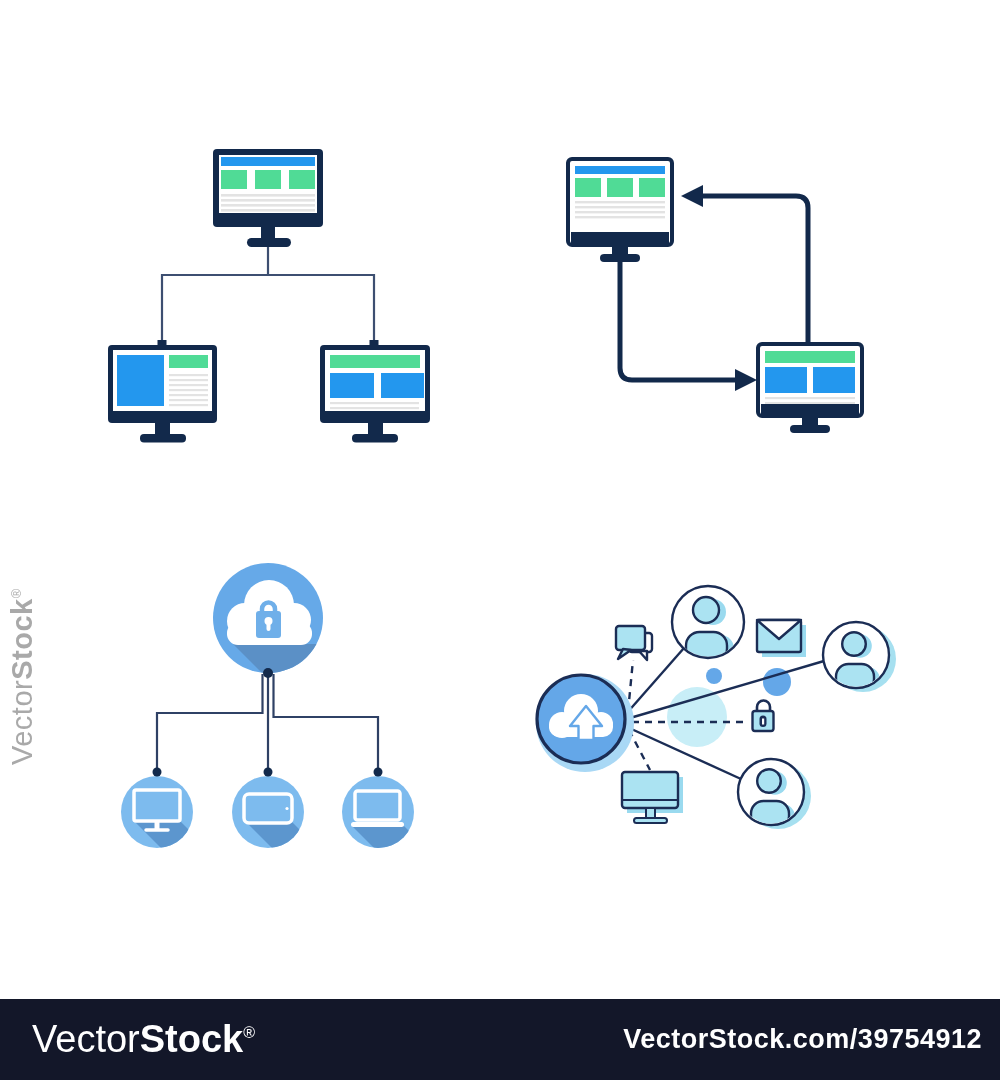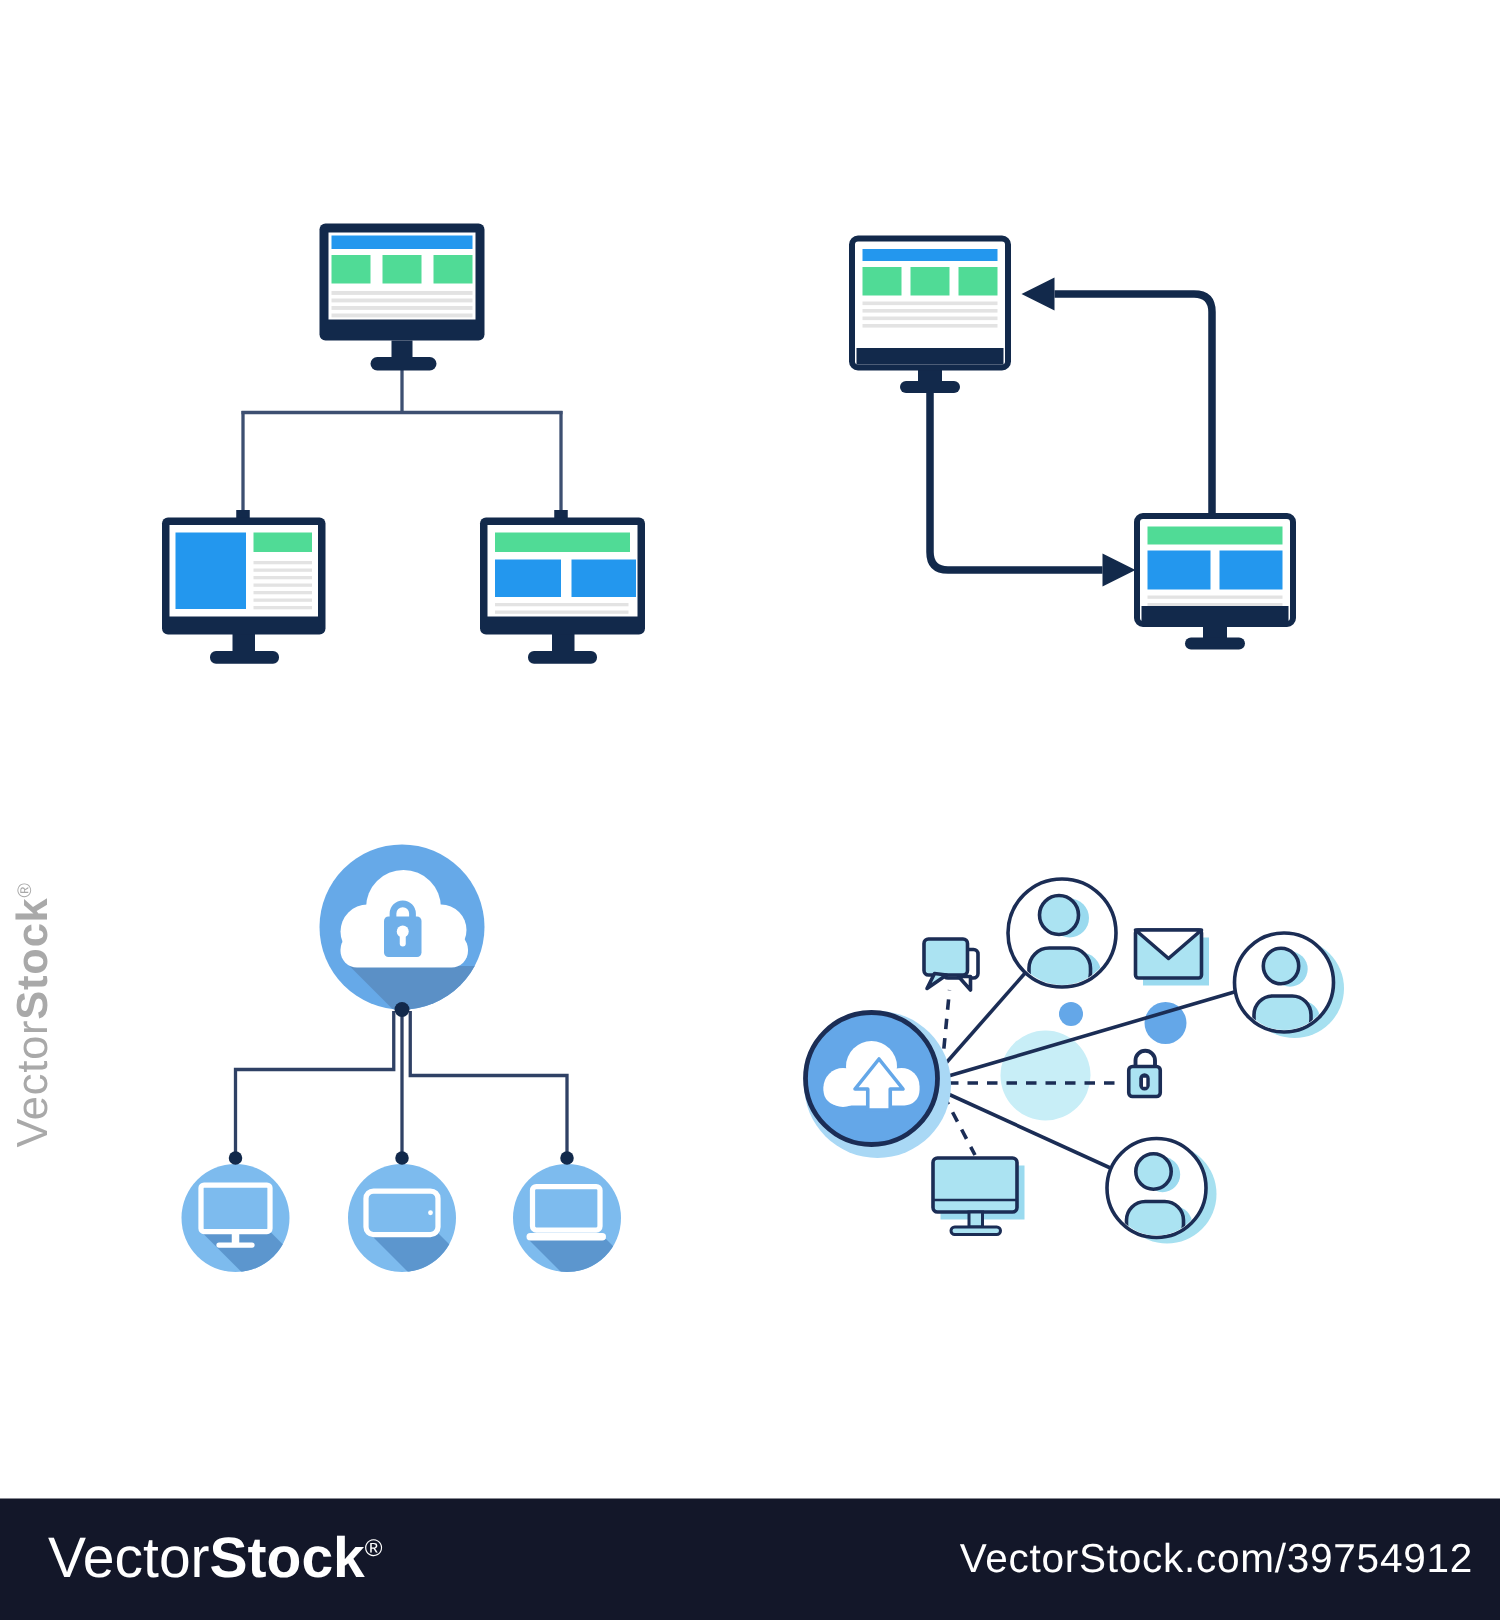--- a/index.html
+++ b/index.html
@@ -14,21 +14,21 @@
   #side-wm .bd{font-weight:700;}
   #side-wm sup{font-size:13px;font-weight:400;}
   
   #bar-wm{position:absolute;left:0;top:999px;width:1000px;height:81px;background:#131729;
           display:flex;align-items:center;justify-content:space-between;
           padding:0 18px 0 32px;box-sizing:border-box;color:#ffffff;}
   #bar-brand{font-size:38px;}
   #bar-brand .lt{font-weight:300;}
   #bar-brand .bd{font-weight:700;}
   #bar-brand sup{font-size:16px;font-weight:400;}
-  #bar-url{font-size:27px;font-weight:400;letter-spacing:0.5px;}
+  #bar-url{font-size:27px;font-weight:700;letter-spacing:0.5px;}
 </style>
 </head>
 <body>
 
 <div id="stage">
 
 <svg id="art" width="1000" height="1080" viewBox="0 0 1000 1080">
   <defs>
     <clipPath id="clip-q3-big">
           <circle cx="268" cy="618" r="55"></circle>

